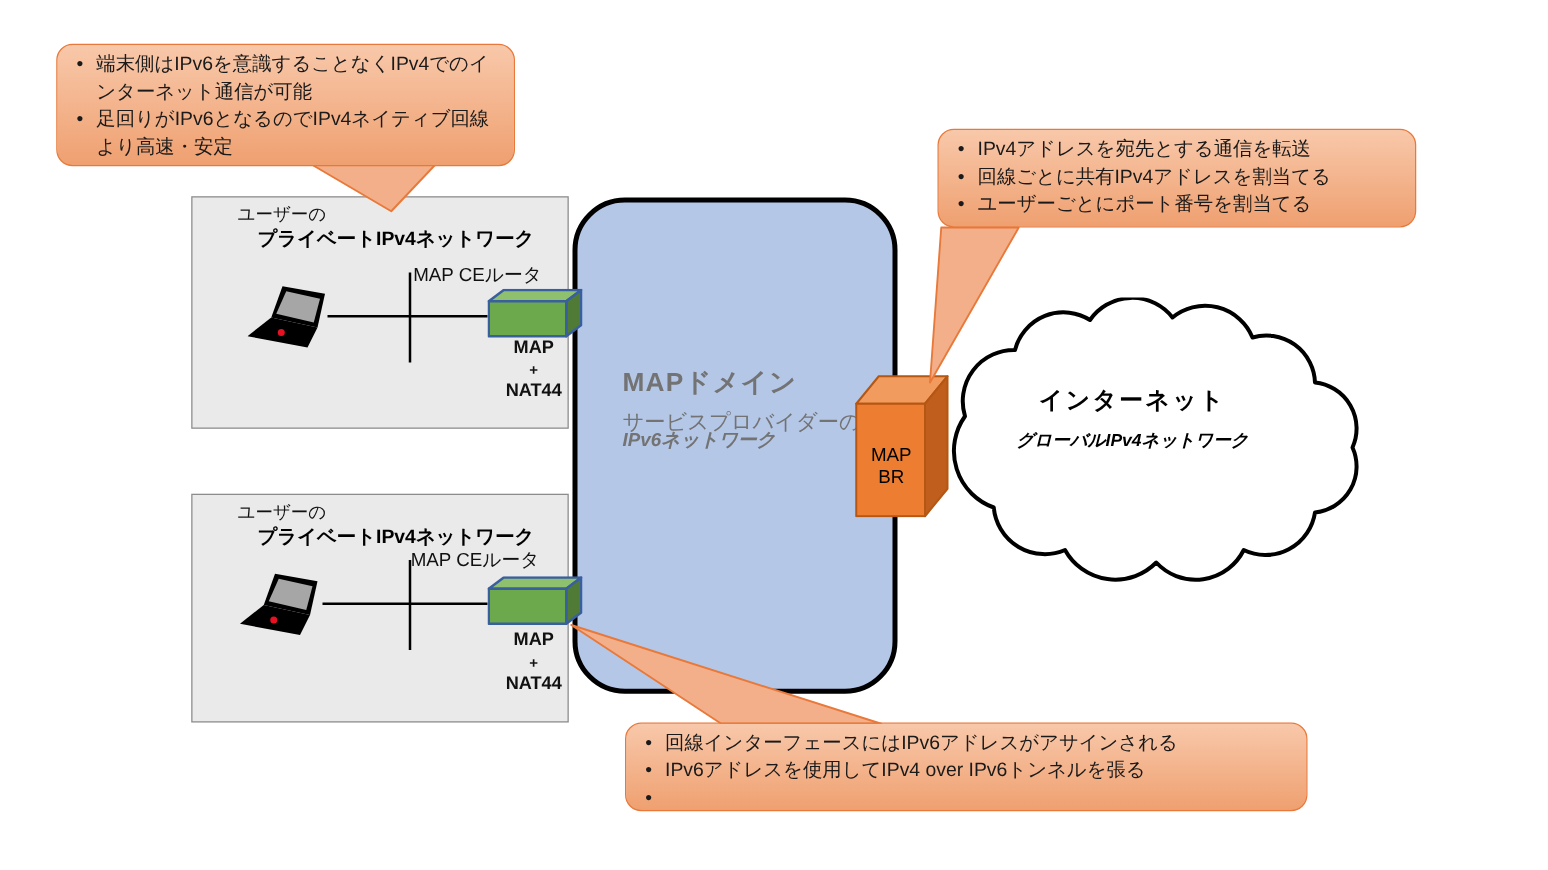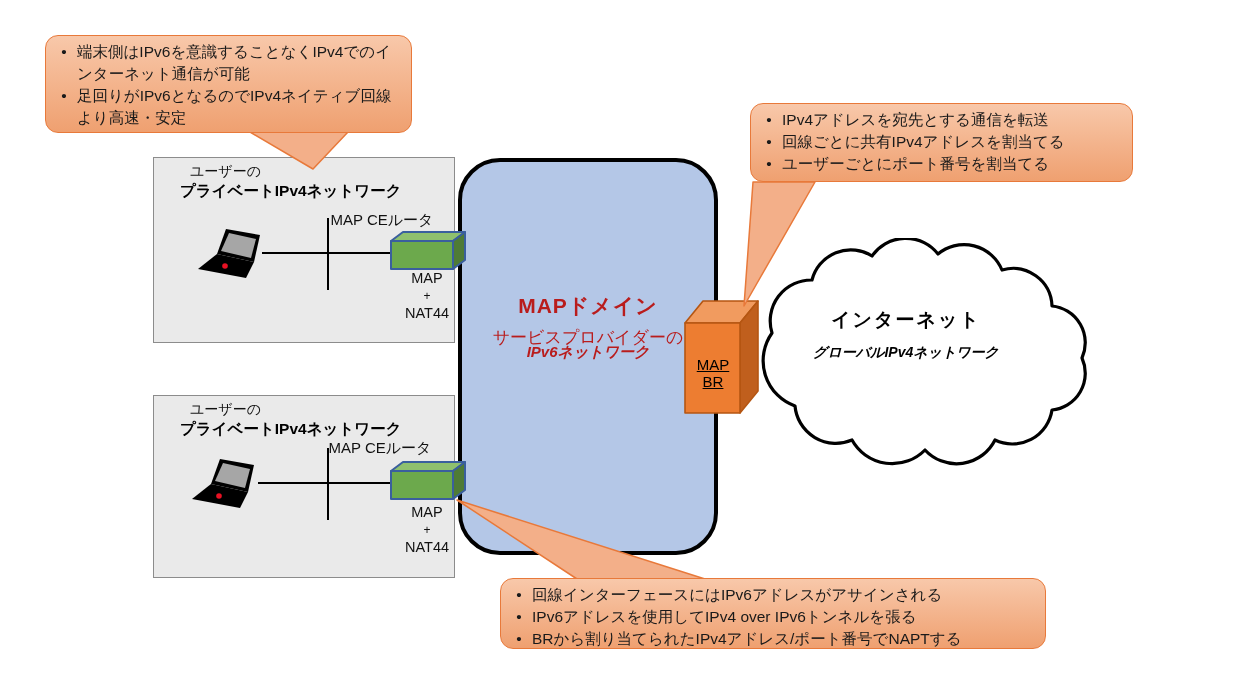--- a/index.html
+++ b/index.html
@@ -5,54 +5,54 @@
   * { margin:0; padding:0; box-sizing:border-box; }
   html,body { background:#fff; }
   body { font-family:"Liberation Sans","DejaVu Sans",sans-serif; color:#1a1a1a; }
   .stage { position:relative; width:1238px; height:696px; background:#ffffff; overflow:hidden; }
 
   
   .net-box { position:absolute; left:153px; width:302px; background:#EAEAEA; border:1.5px solid #8C8C8C; }
   .net-box.top { top:157px; height:186px; }
   .net-box.bottom { top:395px; height:183px; }
   .owner-label { position:absolute; left:190px; font-size:14px; color:#111; }
-  .netname-label { position:absolute; left:180px; font-size:15.5px; font-weight:bold; color:#000; }
+  .netname-label { position:absolute; left:206px; font-size:15.5px; font-weight:bold; color:#000; }
   .ce-label { position:absolute; font-size:15px; color:#111; text-align:center; width:140px; }
-  .fn-label { position:absolute; width:70px; text-align:center; font-size:14.5px; color:#111; }
+  .fn-label { position:absolute; width:70px; text-align:center; font-size:14.5px; color:#111;font-weight:bold; }
   .fn-plus { font-size:12px; }
 
   
   .h-line { position:absolute; height:2px; background:#000; }
   .v-line { position:absolute; width:2px; background:#000; }
 
   
   .laptop { position:absolute; width:72px; height:56px; }
   .laptop polygon { stroke:none; }
 
   
   .map-domain { position:absolute; left:458px; top:158px; width:260px; height:397px;
                 background:#B4C7E7; border:4.5px solid #000; border-radius:42px; }
-  .md-text { position:absolute; left:458px; width:260px; text-align:center; color:#b91c1c; }
+  .md-text { position:absolute; left:458px; width:260px; color:#737373;padding-left:40px; }
   .md-title { top:292px; font-size:21px; font-weight:bold; letter-spacing:1px; }
   .md-sub1 { top:326px; font-size:17px; }
   .md-sub2 { top:343px; font-size:15px; font-weight:bold;font-style:italic; }
 
   
   .cloud-svg { position:absolute; left:740px; top:238px; width:360px; height:242px; }
   .cloud-svg path { stroke:#000; stroke-width:3.2; stroke-linejoin:round; }
   .cloud-text { position:absolute; left:790px; width:232px; text-align:center; color:#000; font-weight:bold; }
   .cl-title { top:307px; font-size:19px; letter-spacing:2px; }
   .cl-sub { top:344px; font-size:14px;font-style:italic; }
 
   
   .ce-svg { position:absolute; width:76px; height:40px; }
   .ce-svg polygon { stroke:#3A5F9E; stroke-width:2; stroke-linejoin:round; }
   .br-svg { position:absolute; left:684px; top:300px; width:76px; height:114px; }
   .br-svg polygon { stroke:#B55612; stroke-width:1.6; stroke-linejoin:round; }
-  .br-label { position:absolute; left:685px; top:356px; width:56px; text-align:center; font-size:15px; color:#000;text-decoration:underline; }
+  .br-label { position:absolute; left:685px; top:356px; width:56px; text-align:center; font-size:15px; color:#000; }
 
   
   .callout { position:absolute; border:1.6px solid #E8793A; border-radius:13px;
              background:linear-gradient(180deg,#F8C8AA 0%,#EFA070 100%);
              padding:5px 10px 4px 12px; }
   .co-top-left { left:45px; top:35px; width:367px; height:98px; }
   .co-top-right { left:750px; top:103px; width:383px; height:79px; }
   .co-bottom { left:500px; top:578px; width:546px; height:71px; }
   .bl { display:flex; gap:7px; line-height:22px; font-size:15.5px; color:#1a1a1a; }
   .bu { width:12px; text-align:center; flex:0 0 auto; }
@@ -183,17 +183,16 @@
     <div class="bl">
       <span class="bu">•</span>
       <span class="bt">回線インターフェースにはIPv6アドレスがアサインされる</span>
     </div>
     <div class="bl">
       <span class="bu">•</span>
       <span class="bt">IPv6アドレスを使用してIPv4 over IPv6トンネルを張る</span>
     </div>
     <div class="bl">
       <span class="bu">•</span>
-      <span class="bt">BRから割り当てられたIPv4アドレス/ポート番号でNAPTする</span>
     </div>
   </div>
 
 </div>
 
 </body></html>

